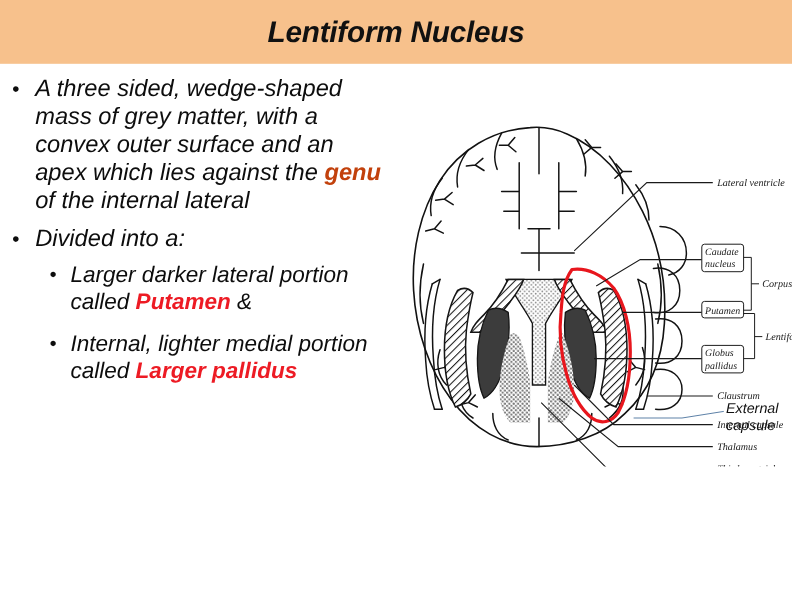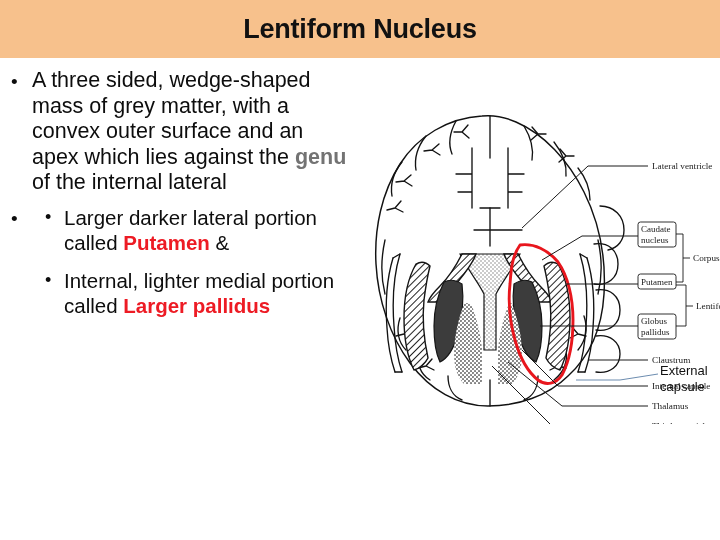--- a/index.html
+++ b/index.html
@@ -6,20 +6,21 @@
   html, body {
     width:720px; height:540px;
     background:#ffffff;
     font-family:"Liberation Sans", sans-serif;
     overflow:hidden;
   }
   #slide {
     position:relative;
     width:720px; height:540px;
     background:#ffffff;
+    font-style:italic;
   }
 
   
   #title-bar {
     position:absolute; left:0; top:0;
     width:720px; height:58px;
     background:#f7c18c;
     display:flex; align-items:center; justify-content:center;
   }
   #title-text {
@@ -53,21 +54,21 @@
     padding-left:64px;
     font-size:20.5px;
     line-height:25px;
     color:#0d0d0d;
     margin-bottom:6px;
   }
   .bullet-l2 > .dot {
     position:absolute; left:45px; top:0px;
     font-size:18px; line-height:25px; color:#0d0d0d;
   }
-  .hl-orange { color:#737373; font-weight:bold; }
+  .hl-orange { color:#c2410c; font-weight:bold; }
   .hl-red { color:#ed1b24; font-weight:bold; }
 
   
   #diagram {
     position:absolute;
     left:352px; top:88px;
     width:368px; height:336px;
   }
   #diagram svg { display:block; }
   .dlabel {
@@ -102,21 +103,21 @@
     <div id="title-text">Lentiform Nucleus</div>
   </div>
 
   <div id="body-col">
 
     <div class="bullet-l1">
       <span class="dot">•</span><span>A three sided, wedge-shaped mass of grey matter, with a convex outer surface and an apex which lies against the </span><span class="hl-orange">genu</span><span> of the internal lateral</span>
     </div>
 
     <div class="bullet-l1" style="margin-top:9px;">
-      <span class="dot">•</span>
+      <span class="dot">•</span><span>Divided into a:</span>
     </div>
 
     <div class="bullet-l2" style="margin-top:6px;">
       <span class="dot">•</span><span>Larger darker lateral portion called </span><span class="hl-red">Putamen</span><span> &amp;</span>
     </div>
 
     <div class="bullet-l2" style="margin-top:13px;">
       <span class="dot">•</span><span>Internal, lighter medial portion called </span><span class="hl-red">Larger pallidus</span>
     </div>
 

